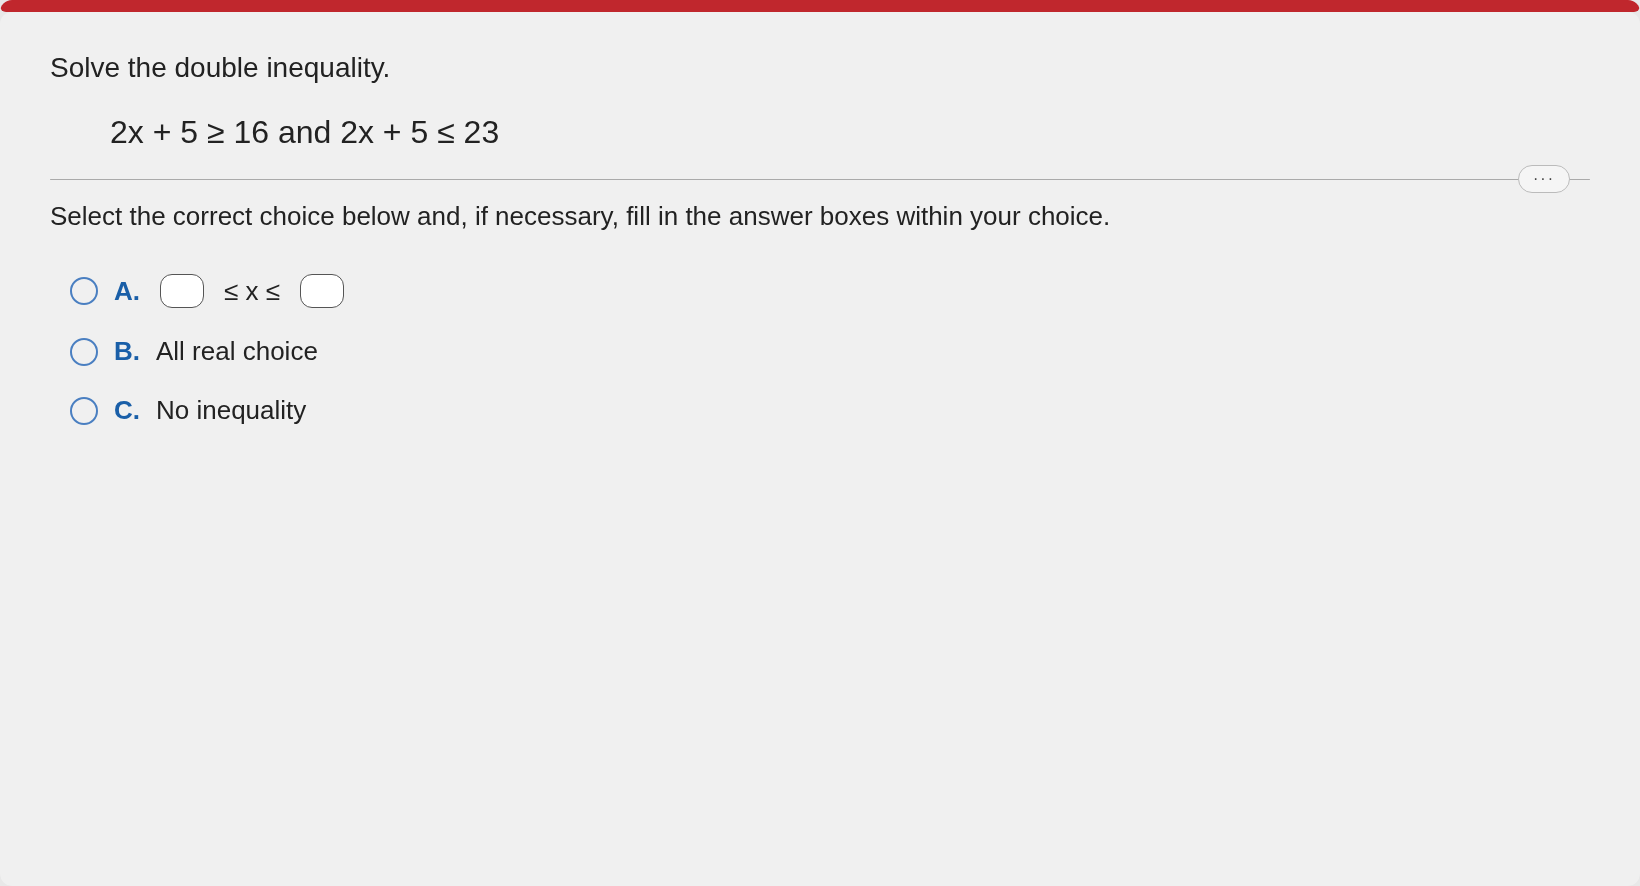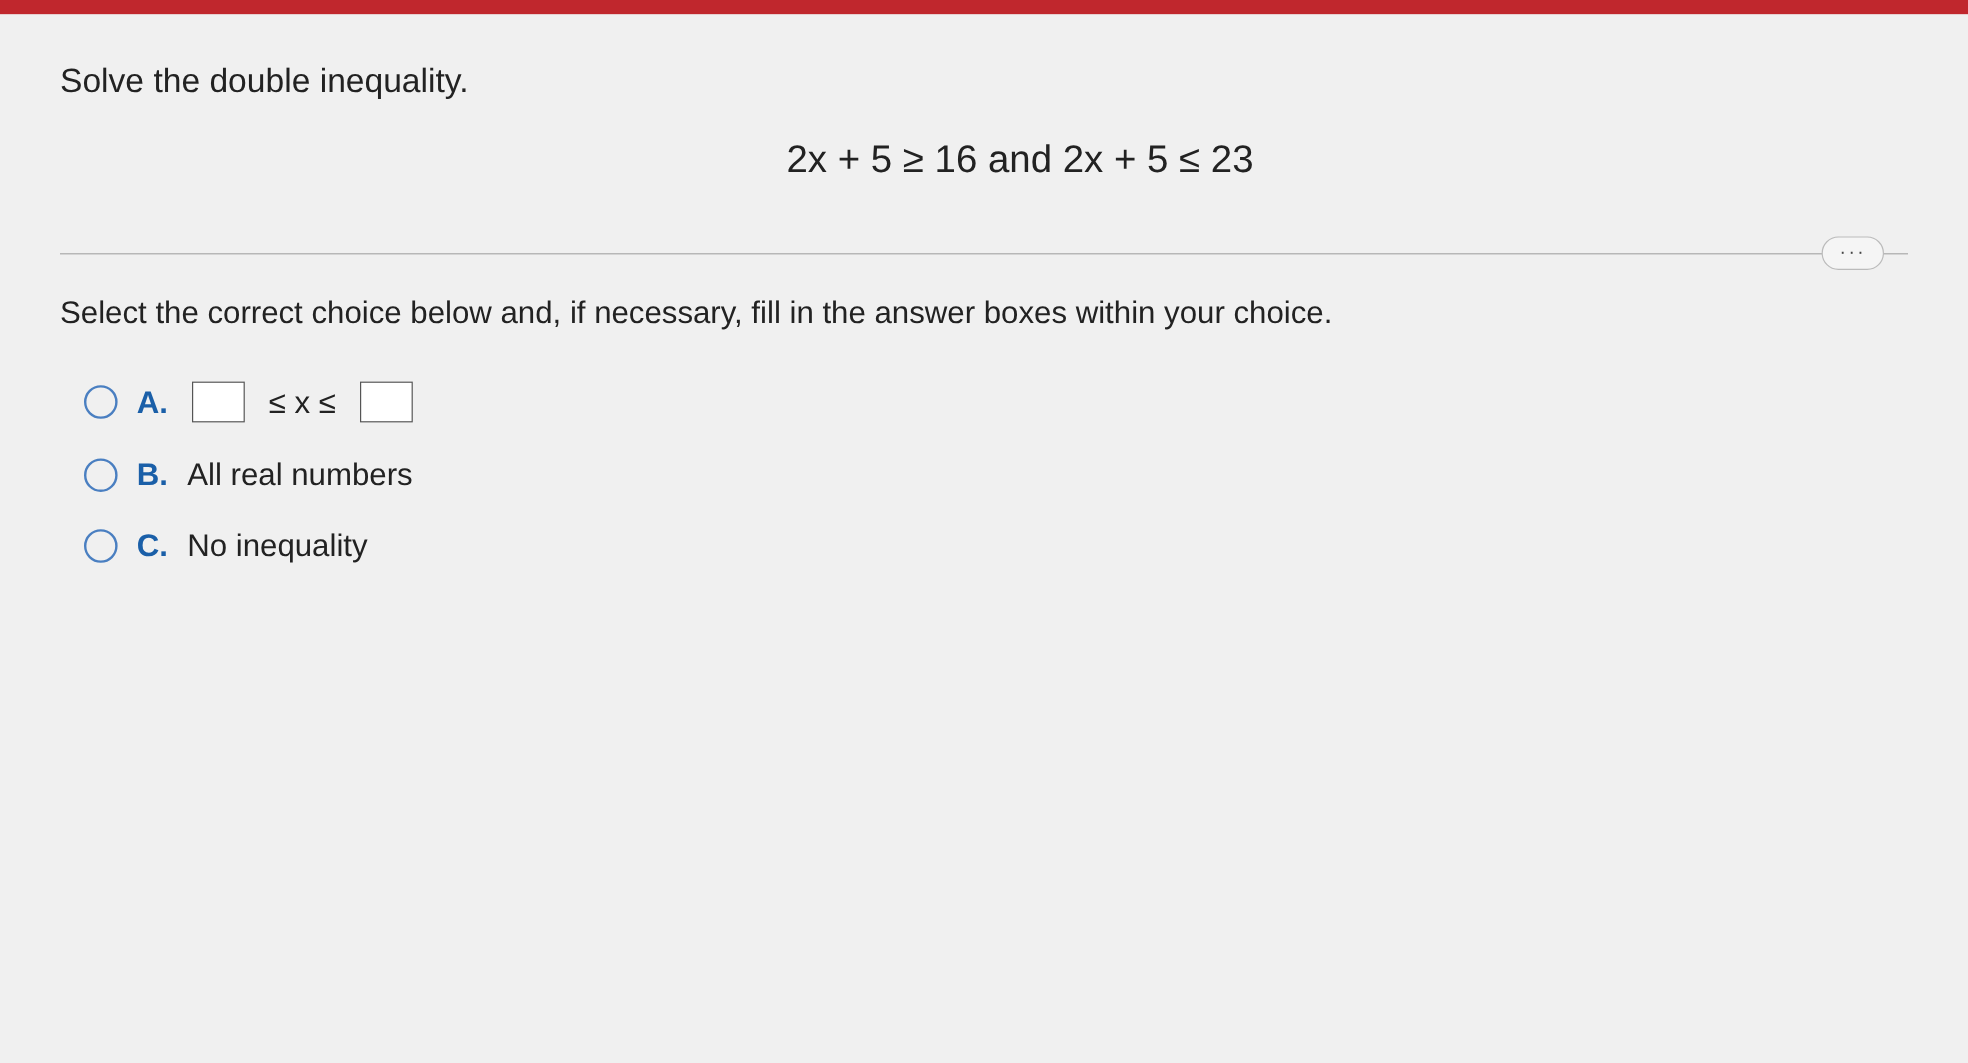--- a/index.html
+++ b/index.html
@@ -1,18 +1,19 @@
 <!DOCTYPE html>
 <html><head>
   <meta charset="utf-8">
   <style>
     * {
       box-sizing: border-box;
       margin: 0;
       padding: 0;
+      border-radius: 12px;
     }
 
     body {
       width: 1640px;
       height: 886px;
       background-color: #e8e8e8;
       font-family: Georgia, 'Times New Roman', serif;
       overflow: hidden;
       position: relative;
     }
@@ -40,23 +41,22 @@
       font-size: 28px;
       color: #222;
       margin-bottom: 30px;
       font-family: Arial, sans-serif;
     }
 
     .inequality-expression {
       font-size: 32px;
       color: #222;
       margin-left: 60px;
-      margin-bottom: 60px;
+      margin-bottom: 28px;
       font-family: Arial, sans-serif;
-      text-align: center;
     }
 
     .divider-line {
       width: 100%;
       height: 1px;
       background-color: #aaa;
       margin-bottom: 10px;
       position: relative;
     }
 
@@ -70,21 +70,21 @@
       padding: 4px 14px;
       cursor: pointer;
       font-size: 16px;
       letter-spacing: 2px;
       color: #444;
     }
 
     .instruction-text {
       font-size: 26px;
       color: #222;
-      margin-top: 30px;
+      margin-top: 18px;
       margin-bottom: 40px;
       font-family: Arial, sans-serif;
       line-height: 1.4;
     }
 
     .choices-container {
       display: flex;
       flex-direction: column;
       gap: 28px;
       margin-left: 20px;
@@ -158,21 +158,21 @@
       <div class="radio-circle"></div>
       <span class="choice-label">A.</span>
       <div class="answer-box"></div>
       <span class="choice-text">≤ x ≤</span>
       <div class="answer-box"></div>
     </div>
 
     <div class="choice-row">
       <div class="radio-circle"></div>
       <span class="choice-label">B.</span>
-      <span class="choice-text">All real numbers</span>
+      <span class="choice-text">All real choice</span>
     </div>
 
     <div class="choice-row">
       <div class="radio-circle"></div>
       <span class="choice-label">C.</span>
       <span class="choice-text">No inequality</span>
     </div>
 
   </div>
 

